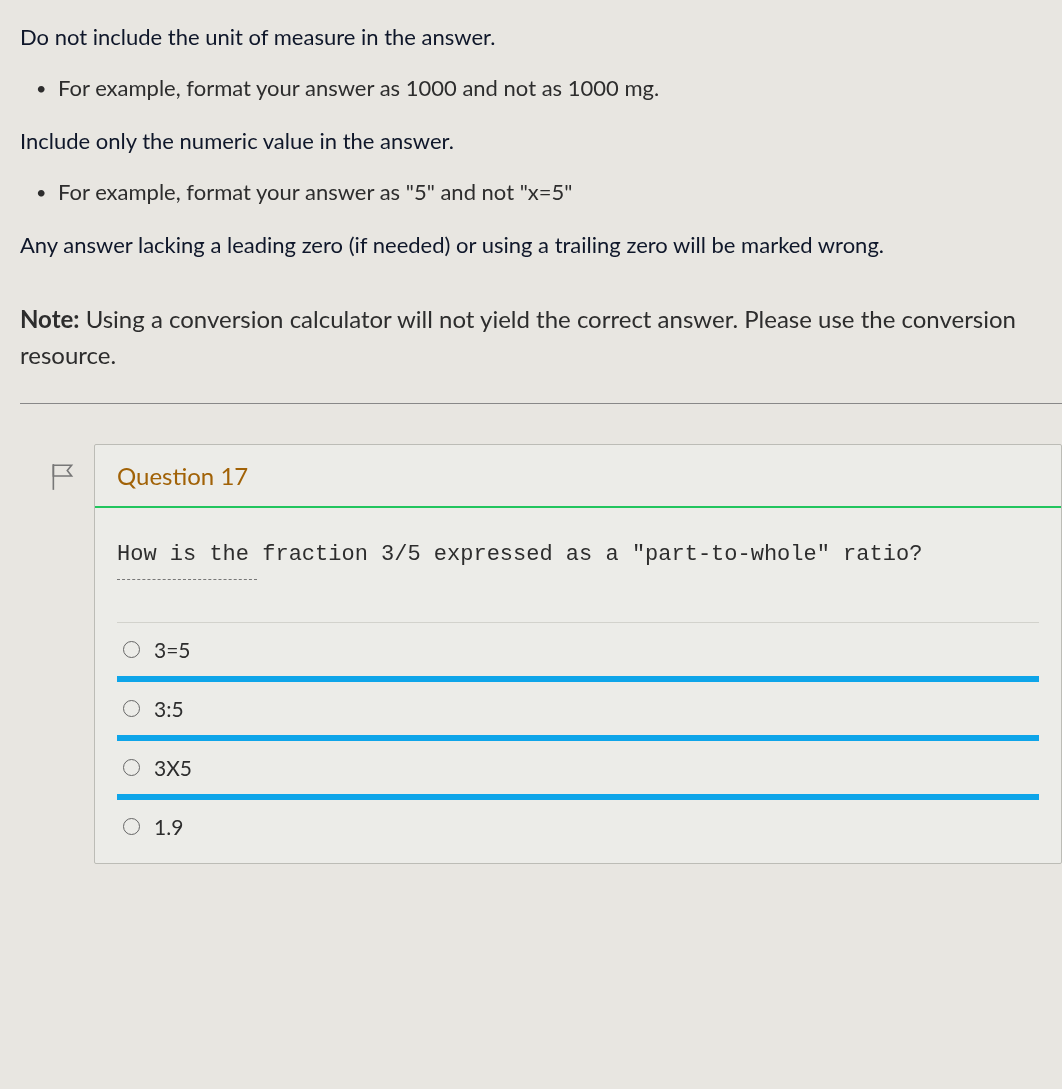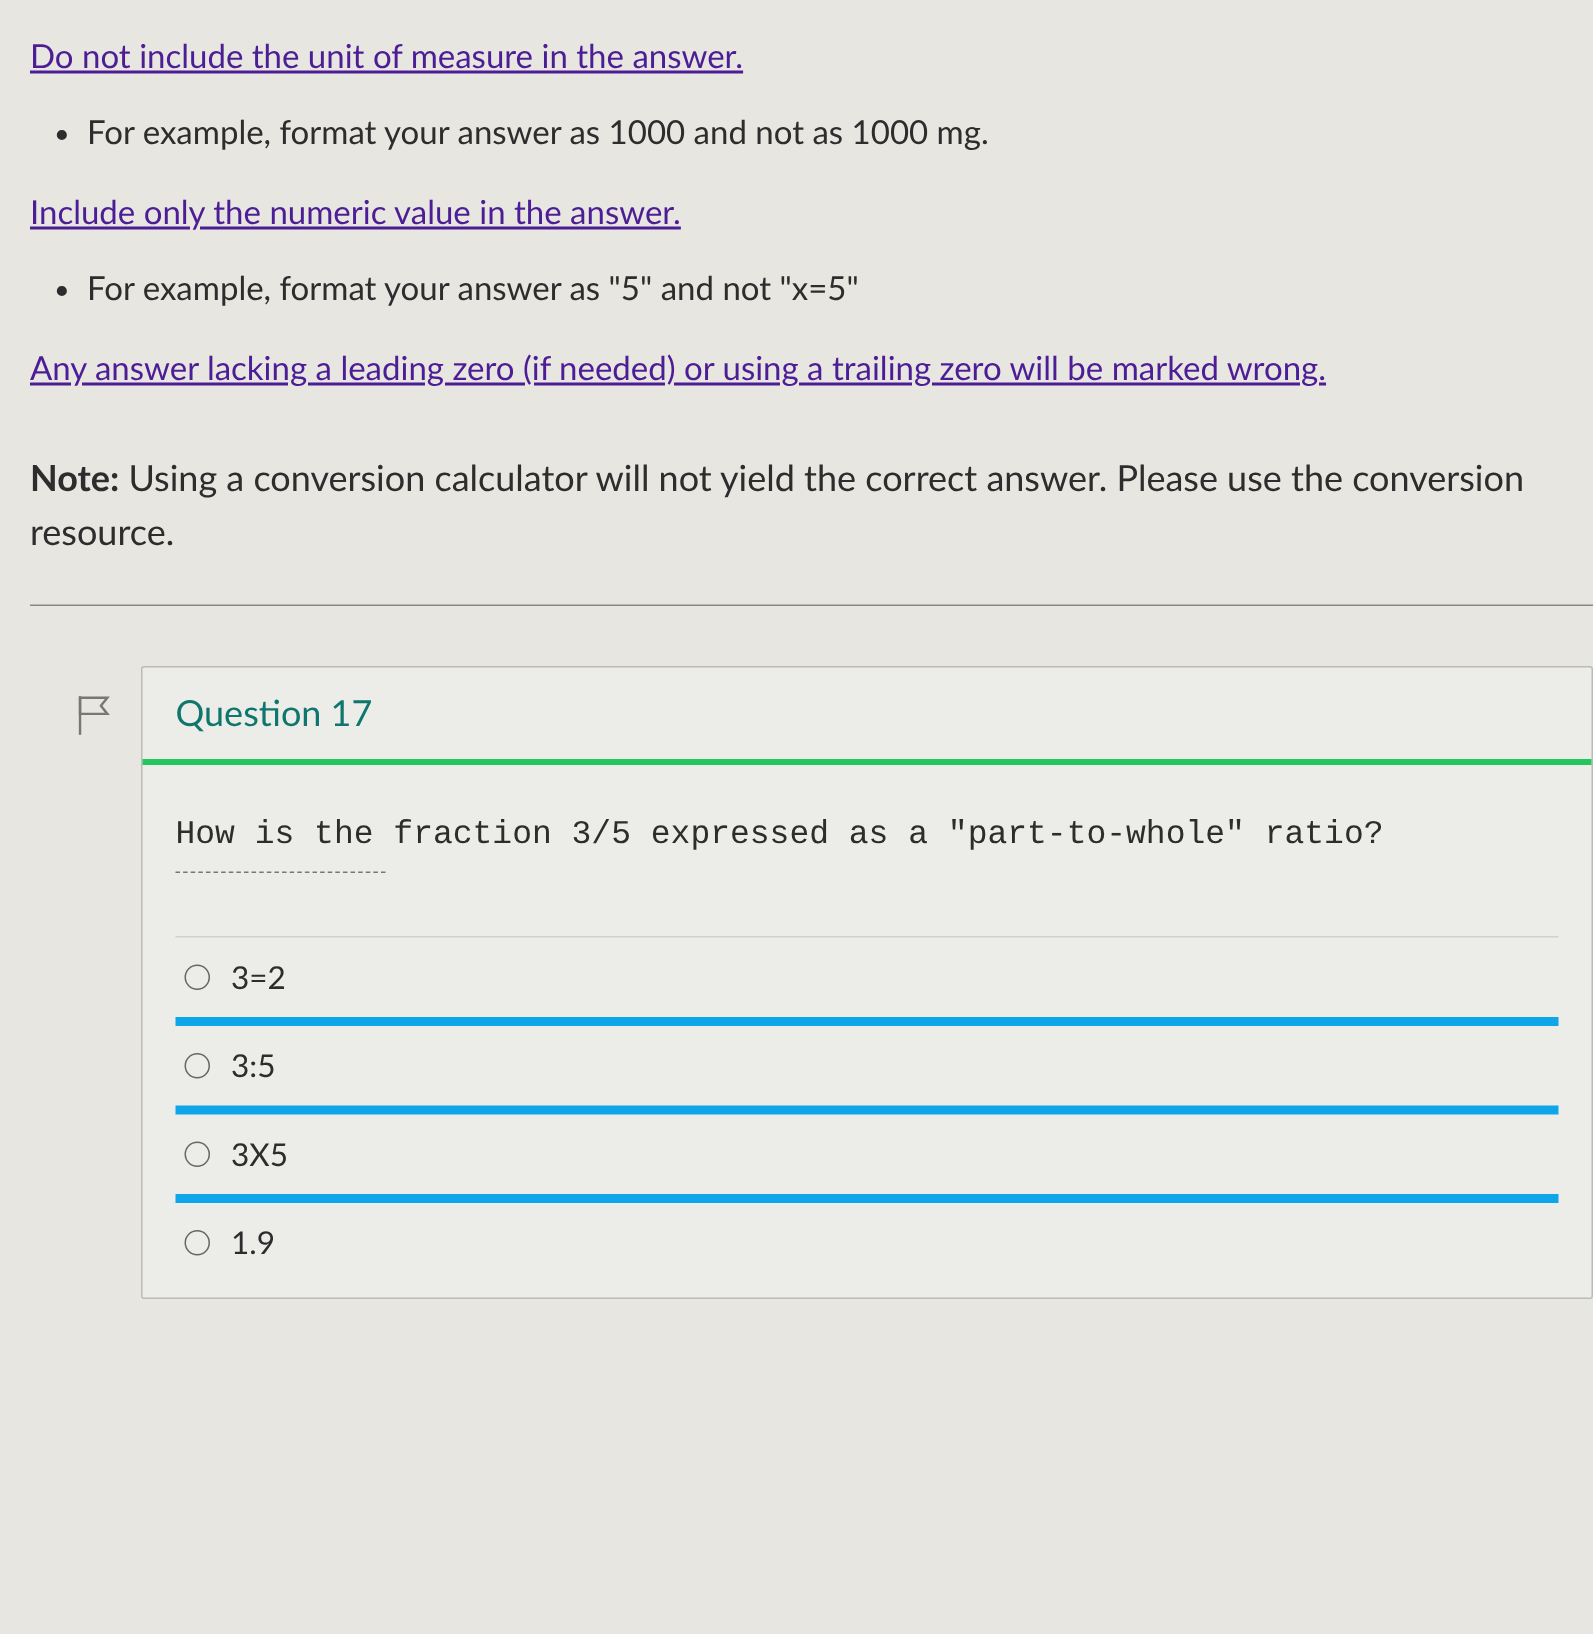--- a/index.html
+++ b/index.html
@@ -9,25 +9,24 @@
     color: #2d2d2d;
     width: 1062px;
     height: 1089px;
     overflow: hidden;
     padding: 20px 0 0 20px;
   }
   .instructions {
     padding-right: 0;
   }
   .underlined {
-    text-decoration: underline;
     font-size: 22px;
     line-height: 1.5;
     margin-bottom: 18px;
-    color: #4c1d95;
+    color: #0f172a;
   }
   ul.bullet {
     list-style: none;
     padding-left: 38px;
     margin-bottom: 20px;
   }
   ul.bullet li {
     font-size: 22px;
     line-height: 1.5;
     position: relative;
@@ -64,23 +63,23 @@
   }
   .flag-icon svg { width: 100%; height: 100%; display: block; }
   .question-box {
     flex: 1;
     background: #ecece8;
     border: 1px solid #bcbcb6;
     border-radius: 2px;
   }
   .question-header {
     padding: 16px 22px;
-    border-bottom: 4px solid #22c55e;
+    border-bottom: 2px solid #22c55e;
     font-size: 24px;
-    color: #0f766e;
+    color: #a16207;
   }
   .question-body {
     padding: 30px 22px 10px 22px;
   }
   .question-text {
     font-size: 22px;
     line-height: 1.5;
     margin-bottom: 8px;
     font-family: Liberation Mono, monospace;
   }
@@ -137,21 +136,21 @@
     </svg>
   </div>
   <div class="question-box">
     <div class="question-header">Question 17</div>
     <div class="question-body">
       <p class="question-text">How is the fraction 3/5 expressed as a "part-to-whole" ratio?</p>
       <div class="dashed"></div>
 
       <label class="option">
         <span class="radio"></span>
-        <span>3=2</span>
+        <span>3=5</span>
       </label>
       <label class="option">
         <span class="radio"></span>
         <span>3:5</span>
       </label>
       <label class="option">
         <span class="radio"></span>
         <span>3X5</span>
       </label>
       <label class="option">

